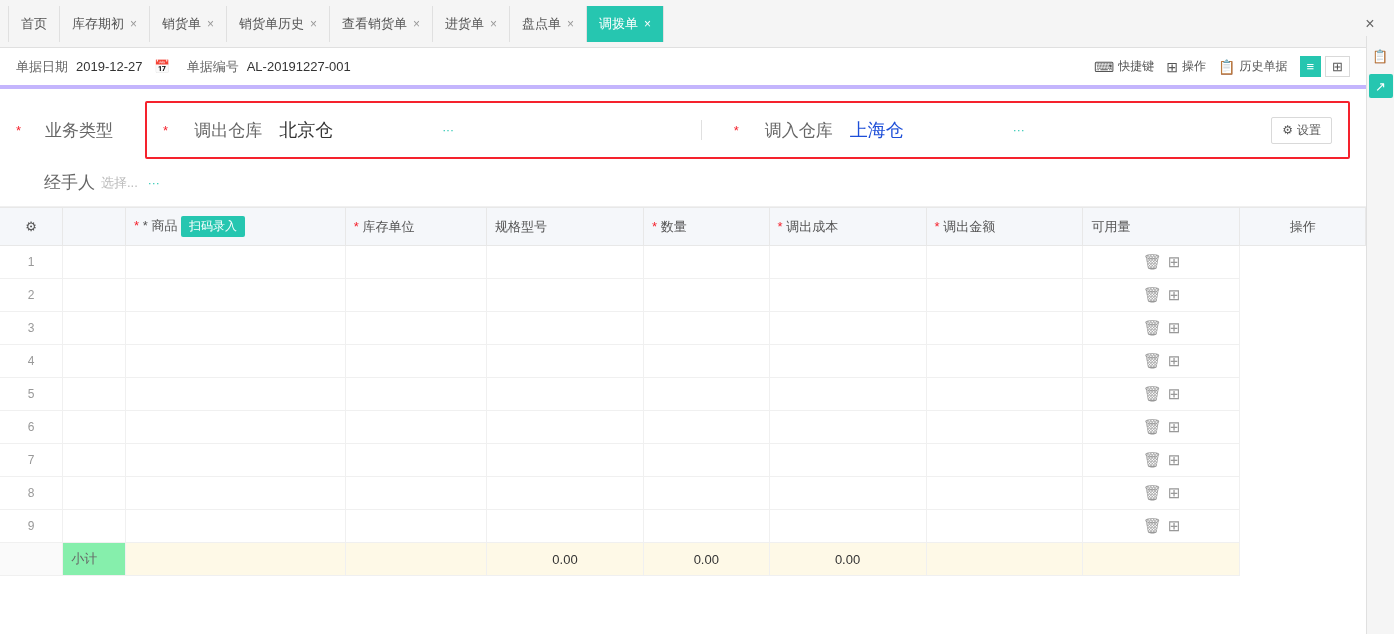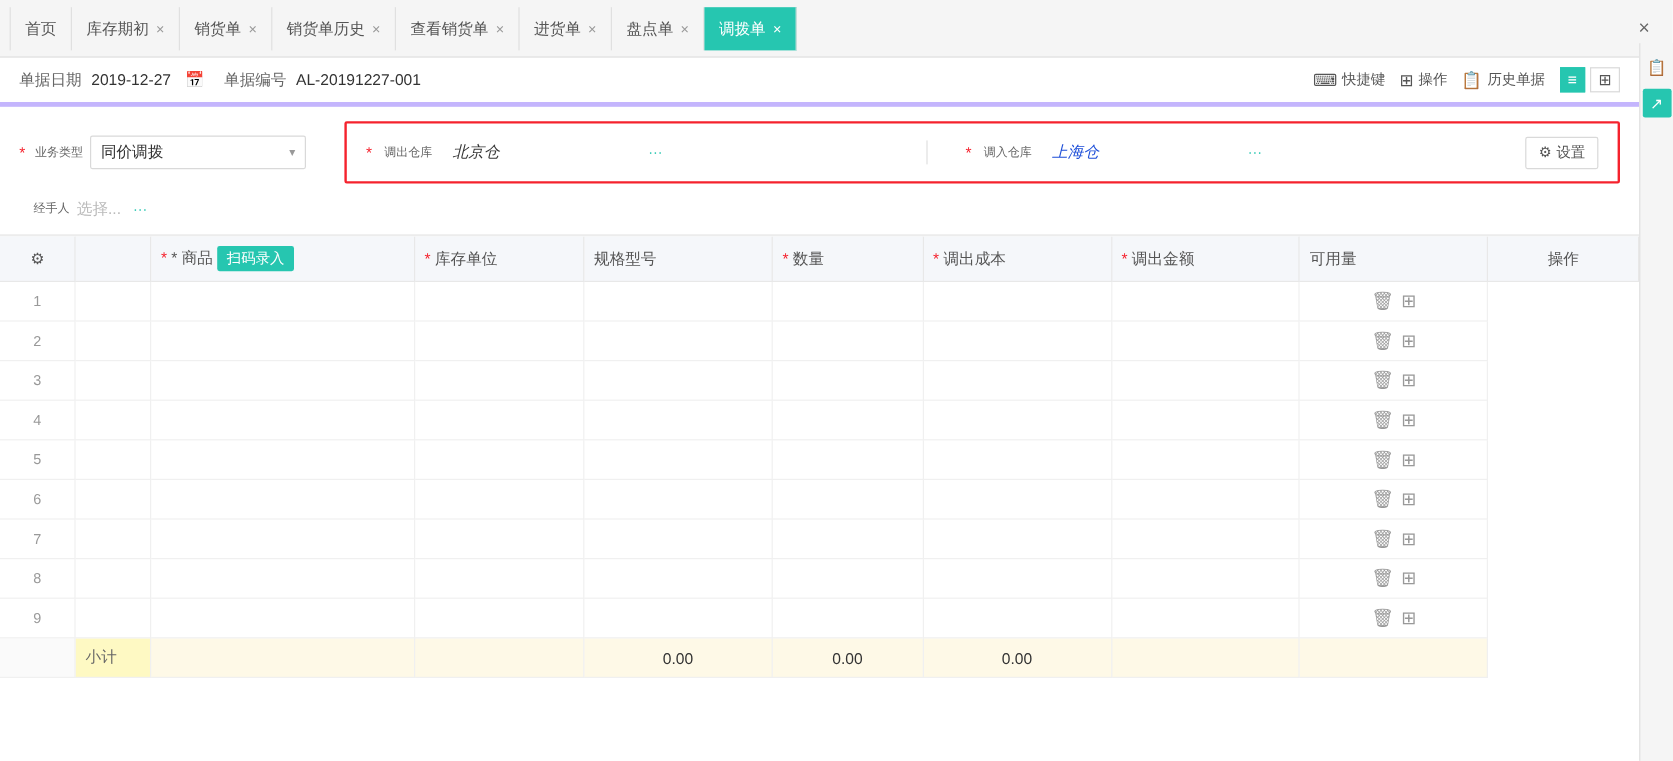--- a/index.html
+++ b/index.html
@@ -65,31 +65,30 @@
     .view-btn.active { background: #26c6b0; color: #fff; border-color: #26c6b0; }
 
     
     .form-area {
       padding: 12px 16px;
       border-bottom: 1px solid #f0f0f0;
     }
     .form-row { display: flex; align-items: center; gap: 16px; margin-bottom: 12px; }
     .form-row:last-child { margin-bottom: 0; }
     .form-field { display: flex; align-items: center; gap: 6px; }
-    .field-label { color: #666; font-size: 10px; white-space: nowrap; }
+    .field-label { color: #666; font-size: 17px; white-space: nowrap; margin-left: 16px; }
     .required-star { color: #f5222d; margin-right: 2px; }
     .field-value {
       min-width: 160px;
       padding: 4px 8px;
       border: 1px solid transparent;
       background: transparent;
       color: #333;
-      font-size: 13px;
+      font-size: 18px;
       cursor: pointer;
-      font-style: italic;
     }
     .field-dropdown {
       display: flex; align-items: center;
       min-width: 200px; padding: 4px 8px;
       border: 1px solid #d9d9d9; border-radius: 2px;
       background: #fff; cursor: pointer;
     }
     .field-dropdown-text { flex: 1; color: #333; font-size: 13px; }
     .dropdown-arrow { color: #999; font-size: 10px; margin-left: 4px; }
     .field-more { color: #26c6b0; cursor: pointer; font-size: 12px; margin-left: 4px; }
@@ -251,24 +250,20 @@
       </div>
     </div>
   </div>
 
   <div class="form-area">
     <div class="form-row">
 
       <div class="form-field">
         <span class="required-star">*</span>
         <span class="field-label">业务类型</span>
-        <div class="field-dropdown" style="min-width:180px;">
-          <span class="field-dropdown-text">同价调拨</span>
-          <span class="dropdown-arrow">▾</span>
-        </div>
       </div>
 
       <div class="highlight-section">
         <div class="warehouse-field">
           <span class="required-star">*</span>
           <span class="field-label">调出仓库</span>
           <span class="field-value" style="color:#333; font-weight:500;">北京仓</span>
           <span class="field-more">···</span>
         </div>
         <div class="warehouse-divider"></div>
@@ -455,21 +450,21 @@
             <td>
               <div class="op-cell">
                 <span class="op-btn">🗑</span>
                 <span class="op-btn">⊞</span>
               </div>
             </td>
           </tr>
 
         <tr class="subtotal">
           <td></td>
-          <td colspan="1" style="background:#fef9c3; color:#666; text-align:left;">小计</td>
+          <td colspan="1" style="background:#86efac; color:#666; text-align:left;">小计</td>
           <td style="background:#fef9e7;"></td>
           <td style="background:#fef9e7;"></td>
           <td style="background:#fef9e7; text-align:center;">0.00</td>
           <td style="background:#fef9e7; text-align:center;">0.00</td>
           <td style="background:#fef9e7; text-align:center;">0.00</td>
           <td style="background:#fef9e7;"></td>
           <td style="background:#fef9e7;"></td>
         </tr>
       </tbody>
     </table>

